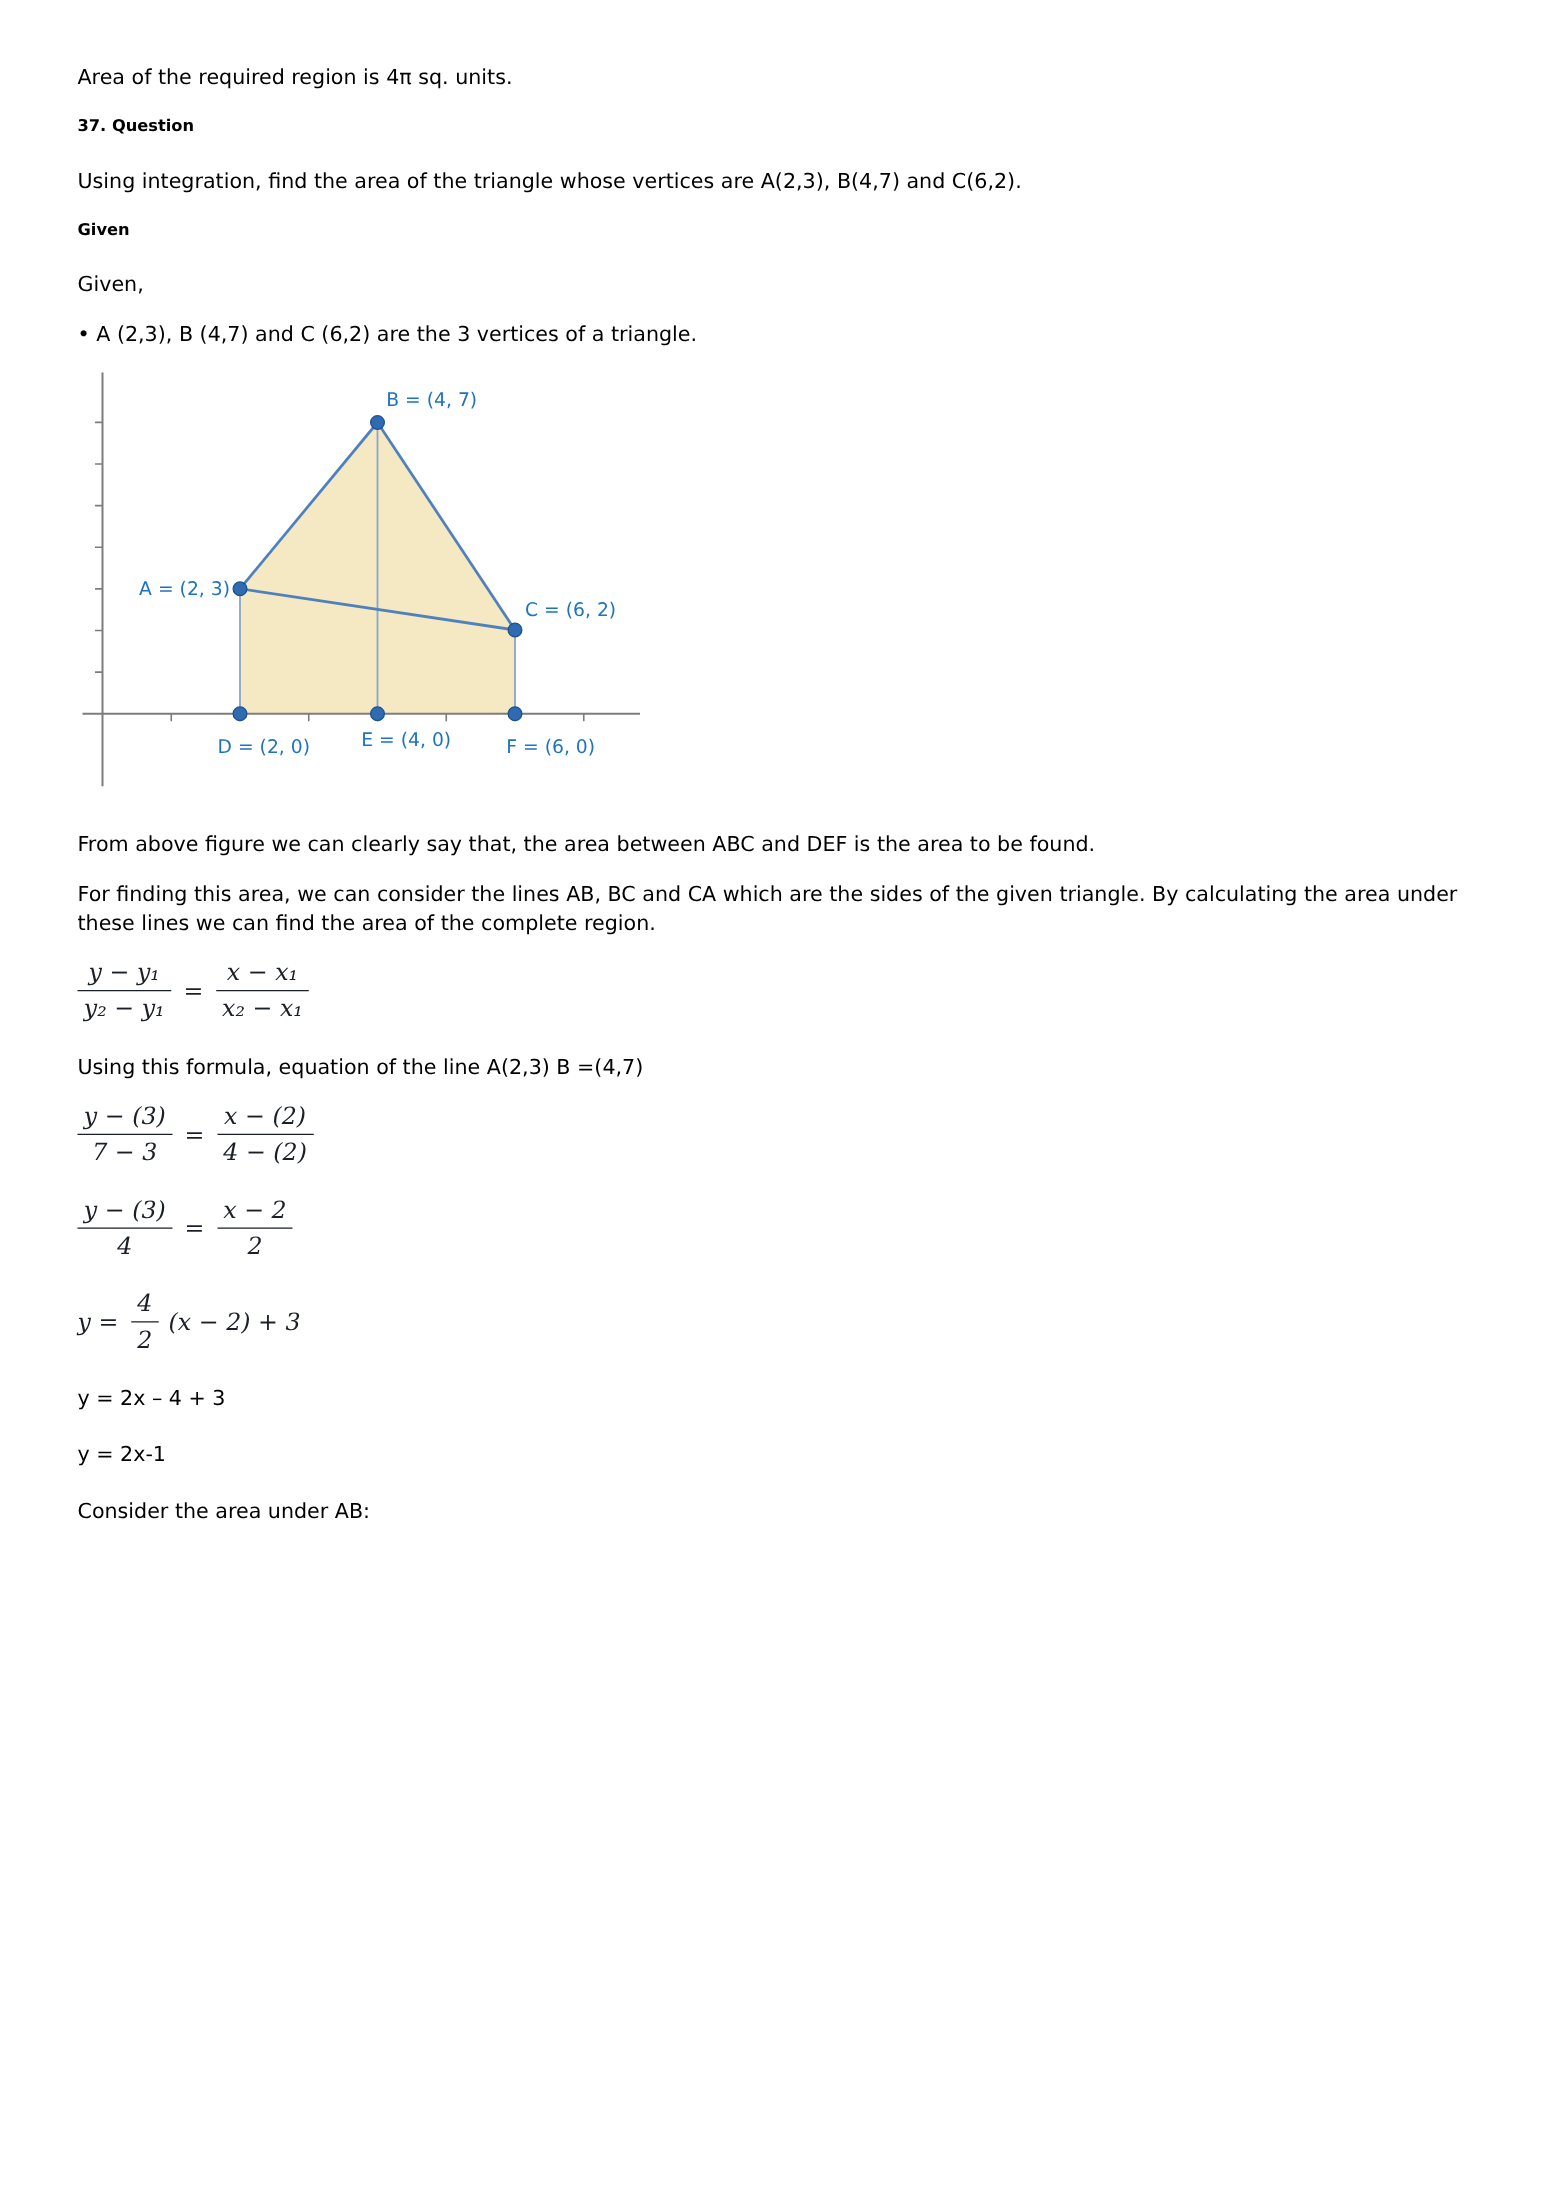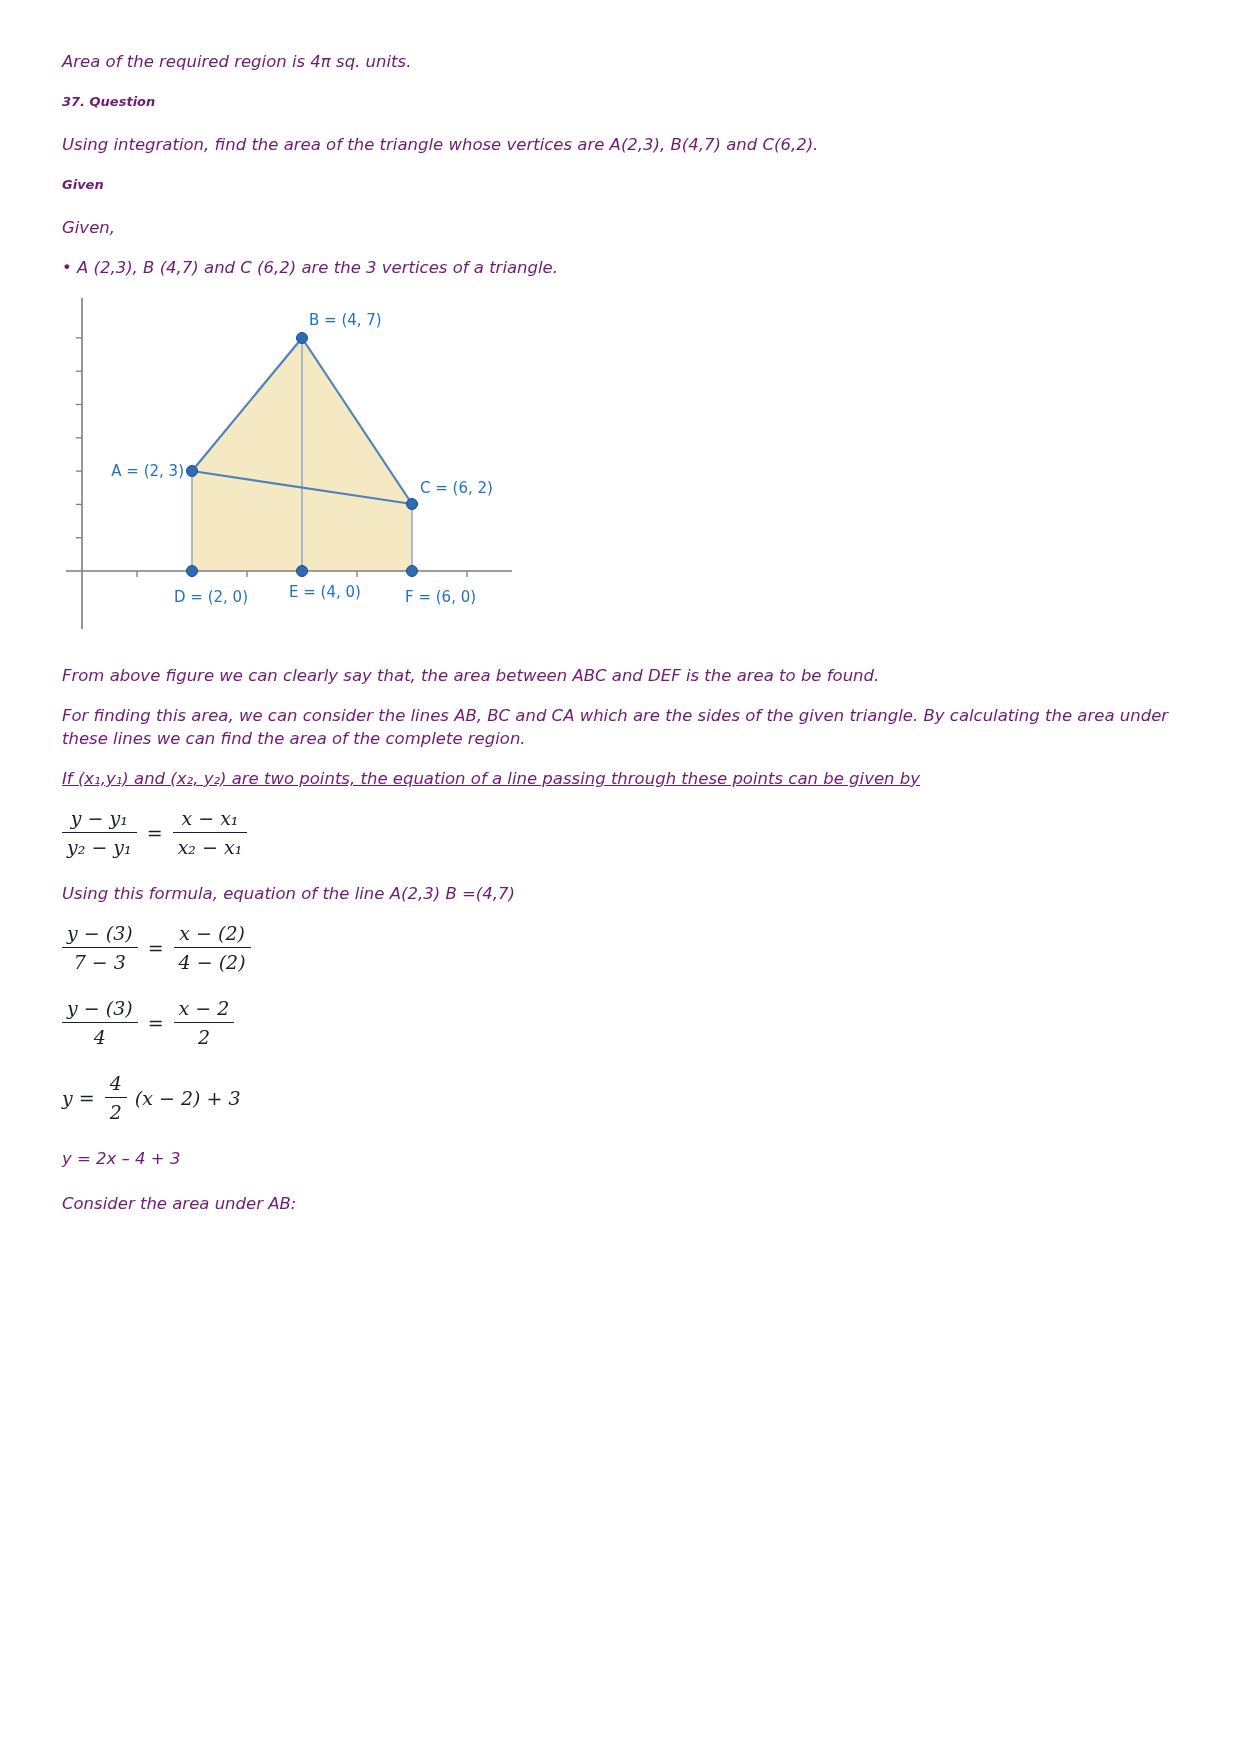--- a/index.html
+++ b/index.html
@@ -15,22 +15,21 @@
     box-sizing: border-box;
   }
   .page {
     padding: 50px 70px 40px 62px;
     box-sizing: border-box;
   }
   p {
     margin: 0 0 17px 0;
     font-size: 16.5px;
     line-height: 23px;
-    color: #701a75;
-    font-style: italic;
+    color: #000000;
   }
   .heading {
     font-weight: bold;
     font-size: 13px;
     margin: 6px 0 20px 0;
   }
   .underlined {
     text-decoration: underline;
   }
   .figure-wrap {
@@ -146,21 +145,20 @@
       <text class="fig-label" x="227" y="301">E = (4, 0)</text>
       <text class="fig-label" x="343" y="306">F = (6, 0)</text>
     </svg>
   </div>
 
   <p>From above figure we can clearly say that, the area between ABC and DEF is the area to be found.</p>
 
   <p>For finding this area, we can consider the lines AB, BC and CA which are the sides of the given triangle. By calculating the area under these lines we can find the area of the complete region.</p>
 
 
-  <p class="underlined">If (x₁,y₁) and (x₂, y₂) are two points, the equation of a line passing through these points can be given by</p>
 
   <div class="math-block">
     <span class="frac">
       <span class="num">y − y₁</span>
       <span class="den">y₂ − y₁</span>
     </span>
     <span class="eq-sign">=</span>
     <span class="frac">
       <span class="num">x − x₁</span>
       <span class="den">x₂ − x₁</span>
@@ -197,16 +195,17 @@
     <span class="eq-prefix">y  =</span>
     <span class="frac">
       <span class="num">4</span>
       <span class="den">2</span>
     </span>
     <span class="eq-suffix">(x − 2) + 3</span>
   </div>
 
   <p class="plain-eq">y = 2x – 4 + 3</p>
 
+  <p class="plain-eq">y = 2x-1</p>
 
   <p>Consider the area under AB:</p>
 
 </div>
 
 </body></html>

